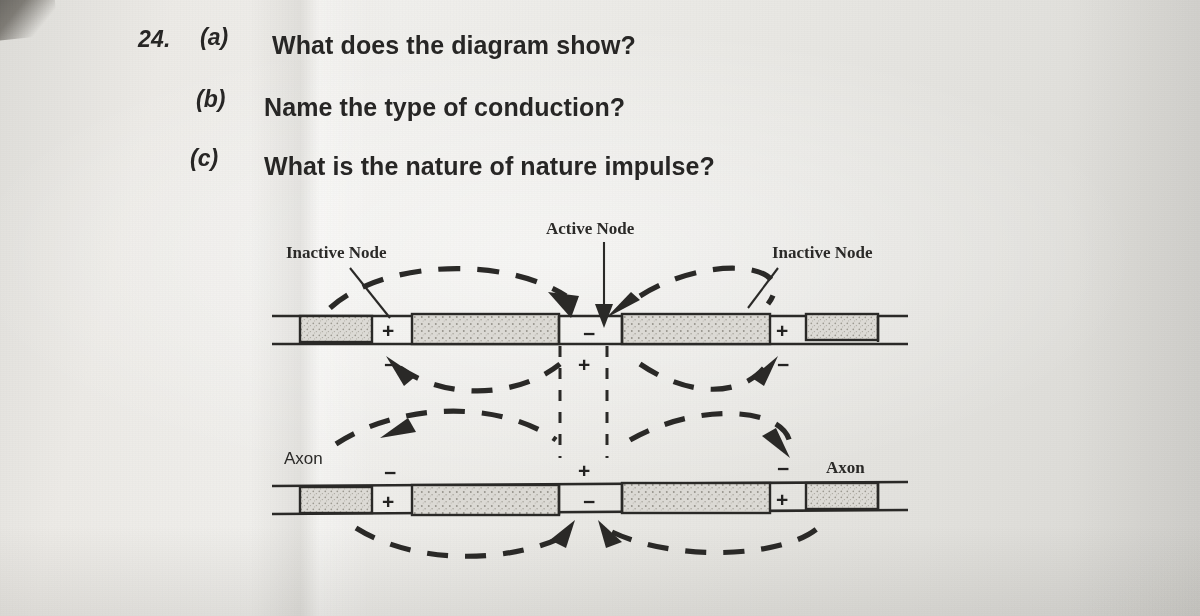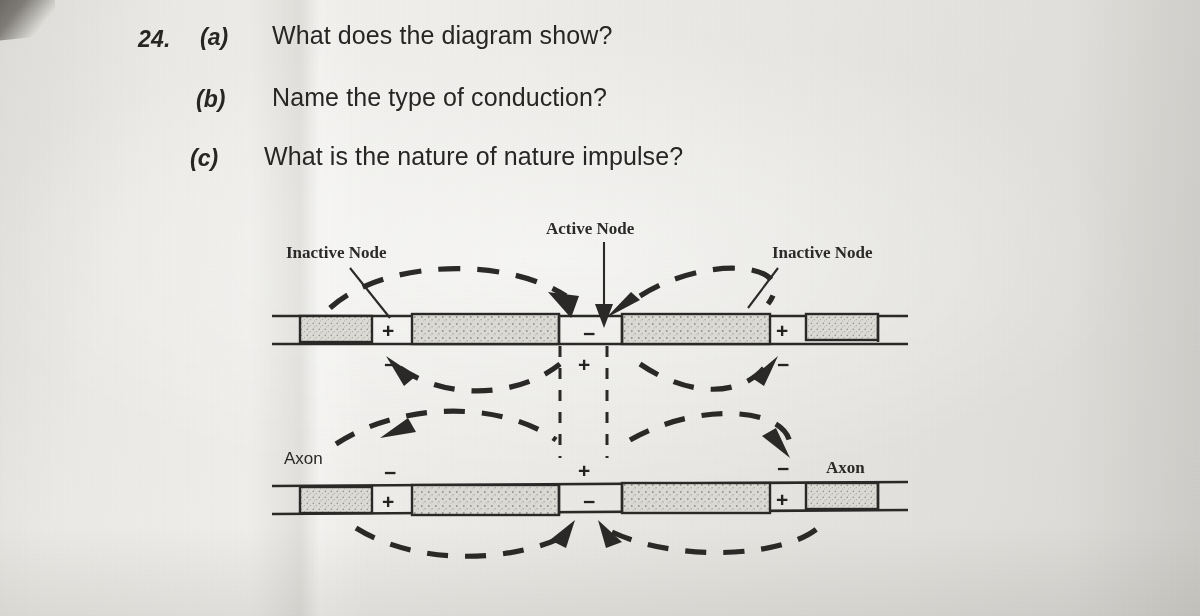--- a/index.html
+++ b/index.html
@@ -49,25 +49,25 @@
   }
 
   
   #questions{position:absolute;left:0;top:0;width:1200px;height:200px;}
   .qline{position:absolute;color:#272625;white-space:nowrap;}
   .qnum{
     left:138px;top:26px;font-size:23px;font-style:italic;font-weight:700;
     letter-spacing:.2px;
   }
   .qlabel{font-size:23px;font-style:italic;font-weight:600;}
-  .qtext{font-size:25px;font-weight:400;letter-spacing:.1px;}
+  .qtext{font-size:25px;font-weight:700;letter-spacing:.1px;margin-top:10px;}
   #qa-label{left:200px;top:24px;}
   #qa-text {left:272px;top:21px;}
   #qb-label{left:196px;top:86px;}
-  #qb-text {left:272px;top:83px;text-align:right;}
+  #qb-text {left:264px;top:83px;text-align:right;}
   #qc-label{left:190px;top:145px;}
   #qc-text {left:264px;top:142px;}
 
   
   #diagram{position:absolute;left:0;top:196px;width:1200px;height:420px;}
   #diagram svg{display:block;}
 
   .lbl-serif{
     font-family:"Liberation Serif", serif;
     font-size:17px;font-weight:700;fill:#2b2a28;

